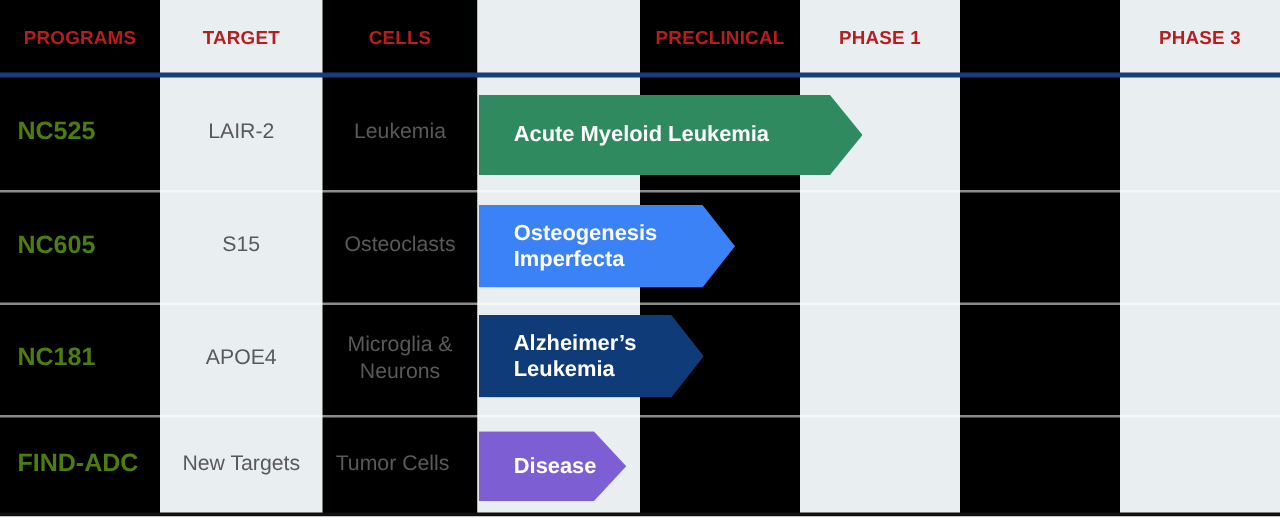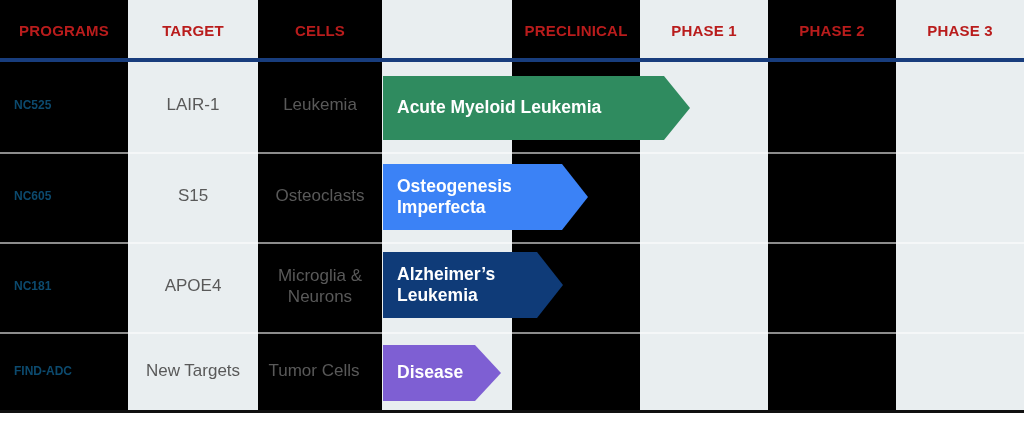--- a/index.html
+++ b/index.html
@@ -76,36 +76,36 @@
     align-items:center;
     justify-content:center;
     text-align:center;
     color:#595959;
     font-size:17px;
     line-height:1.25;
     white-space:pre-line;
   }
   .cell.program{
     font-weight:bold;
-    font-size:12px;
-    color:#0c4a6e;
+    font-size:20px;
+    color:#4d7c0f;
     justify-content:flex-start;
     padding-left:14px;
   }
 
   
   .arrow{
     position:absolute;
     display:flex;
     align-items:center;
     color:#ffffff;
     font-weight:bold;
     font-size:17.5px;
     line-height:1.22;
-    padding-left:14px;
+    padding-left:28px;
     padding-right:34px;
     box-sizing:border-box;
     white-space:pre-line;
     filter:drop-shadow(3px 4px 4px rgba(0,0,0,0.45));
     clip-path:polygon(0 0, calc(100% - 26px) 0, 100% 50%, calc(100% - 26px) 100%, 0 100%);
   }
 </style>
 </head>
 <body>
 
@@ -121,34 +121,33 @@
       <div class="col-stripe dark" style="left: 768px; width: 128px;"></div>
       <div class="col-stripe light" style="left: 896px; width: 128px;"></div>
     </div>
 
   <div id="header-row">
       <div class="head-cell" style="left: 0px; width: 128px;">PROGRAMS</div>
       <div class="head-cell" style="left: 128px; width: 130px;">TARGET</div>
       <div class="head-cell" style="left: 258px; width: 124px;">CELLS</div>
       <div class="head-cell" style="left: 512px; width: 128px;">PRECLINICAL</div>
       <div class="head-cell" style="left: 640px; width: 128px;">PHASE 1</div>
-      <div class="head-cell" style="left: 768px; width: 128px;">PHASE 2</div>
       <div class="head-cell" style="left: 896px; width: 128px;">PHASE 3</div>
     </div>
   <div id="header-rule"></div>
 
   <div id="separators">
       <div class="row-sep" style="top: 152px;"></div>
       <div class="row-sep" style="top: 242px;"></div>
       <div class="row-sep" style="top: 332px;"></div>
     </div>
 
   <div id="body-cells">
       <div class="cell program" style="left: 0px; width: 128px; top: 60px; height: 90px;">NC525</div>
-      <div class="cell " style="left: 128px; width: 130px; top: 60px; height: 90px;">LAIR-1</div>
+      <div class="cell " style="left: 128px; width: 130px; top: 60px; height: 90px;">LAIR-2</div>
       <div class="cell " style="left: 258px; width: 124px; top: 60px; height: 90px;">Leukemia</div>
       <div class="cell program" style="left: 0px; width: 128px; top: 152px; height: 88px;">NC605</div>
       <div class="cell " style="left: 128px; width: 130px; top: 152px; height: 88px;">S15</div>
       <div class="cell " style="left: 258px; width: 124px; top: 152px; height: 88px;">Osteoclasts</div>
       <div class="cell program" style="left: 0px; width: 128px; top: 242px; height: 88px;">NC181</div>
       <div class="cell " style="left: 128px; width: 130px; top: 242px; height: 88px;">APOE4</div>
       <div class="cell " style="left: 258px; width: 124px; top: 242px; height: 88px;">Microglia &amp;
 Neurons</div>
       <div class="cell program" style="left: 0px; width: 128px; top: 332px; height: 78px;">FIND-ADC</div>
       <div class="cell " style="left: 128px; width: 130px; top: 332px; height: 78px;">New Targets</div>

